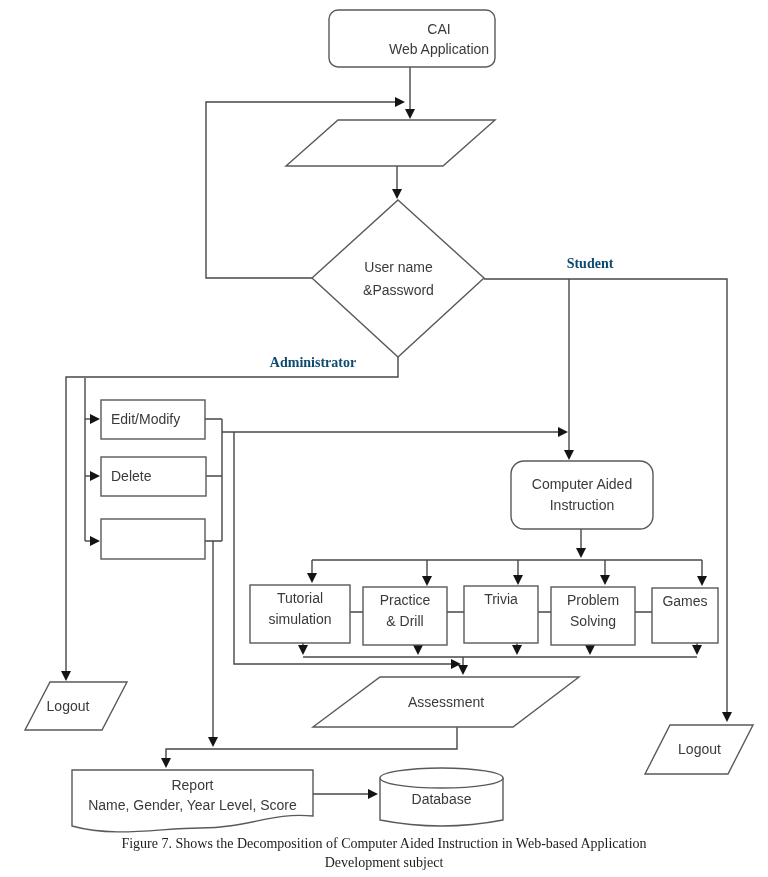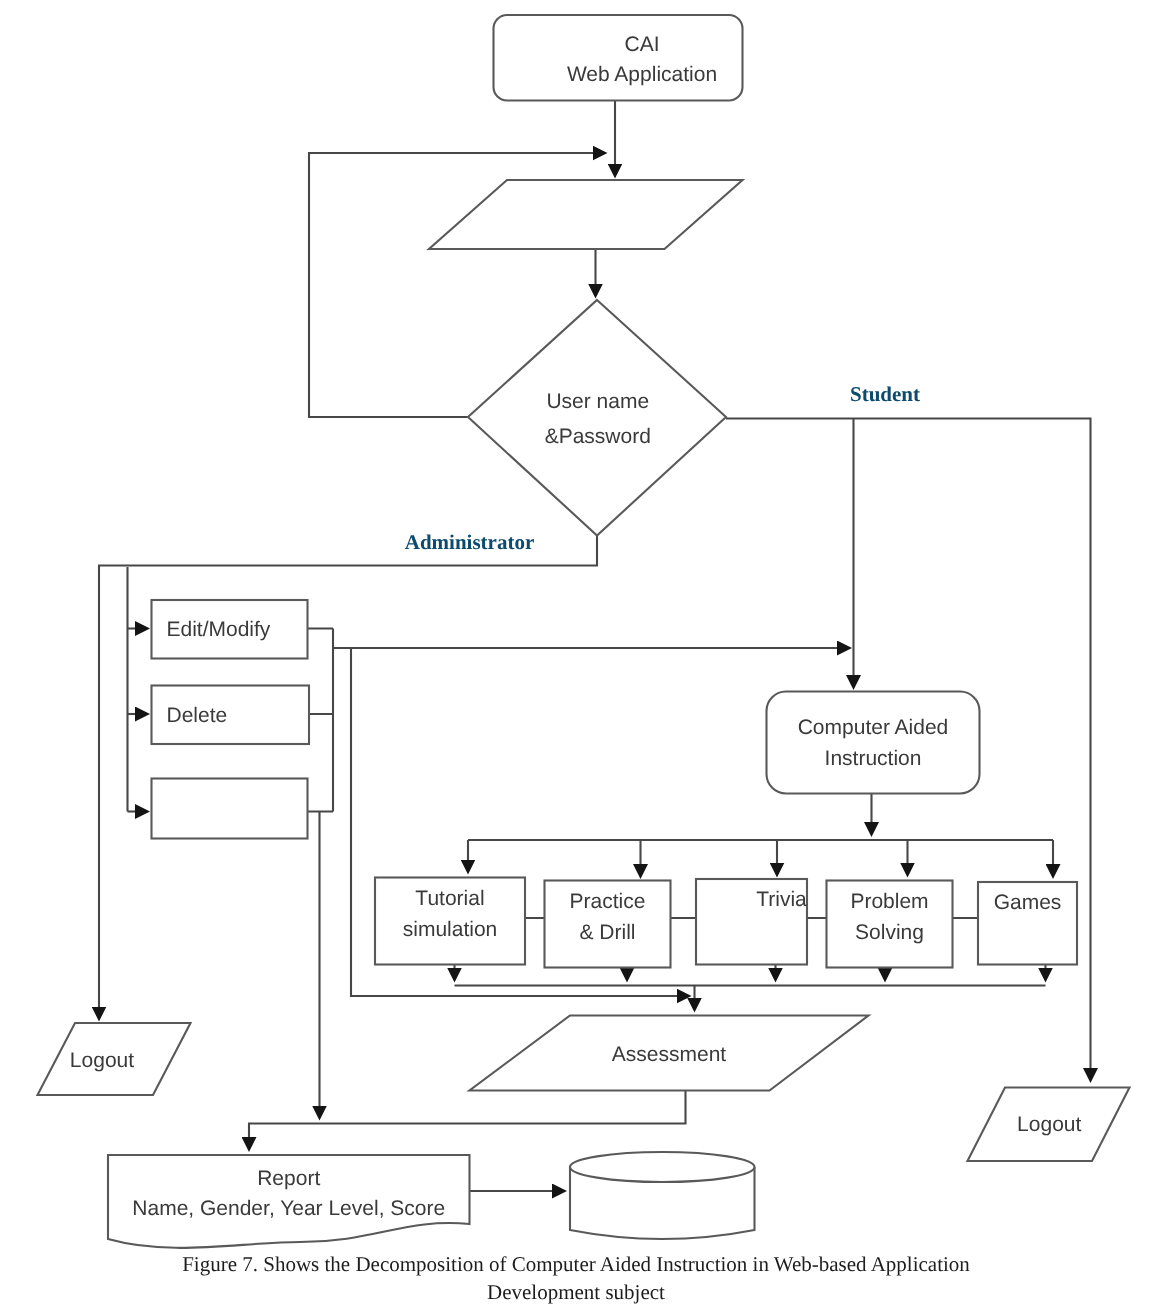--- a/index.html
+++ b/index.html
@@ -120,41 +120,42 @@
       <rect x="652" y="588" width="66" height="55"></rect>
       <polygon points="380,677 579,677 513,727 313,727"></polygon>
       <polygon points="50,682 127,682 102,730 25,730"></polygon>
       <polygon points="670,725 753,725 728,774 645,774"></polygon>
       <path d="M72,770 L313,770 L313,816 C270,812 250,828 200,828 C160,828 115,838 72,826 Z"></path>
       <path d="M380,778 V820 Q441.5,832 503,820 V778"></path>
       <ellipse cx="441.5" cy="778" rx="61.5" ry="10"></ellipse>
     </g>
   </svg>
 
-  <div class="lbl" style="left:334px;top:10px;width:188px;height:57px;line-height:20px">CAI
+  <div class="lbl" style="left:345px;top:10px;width:188px;height:57px;line-height:20px">CAI
 Web Application</div>
   <div class="lbl" style="left:330px;top:243px;width:137px;height:71px;line-height:23px">User name
 &amp;Password</div>
   <div class="lbl la" style="left:101px;top:400px;width:104px;height:39px">Edit/Modify</div>
   <div class="lbl la" style="left:101px;top:457px;width:105px;height:39px">Delete</div>
   <div class="lbl" style="left:511px;top:461px;width:142px;height:68px">Computer Aided
 Instruction</div>
   <div class="lbl ta" style="left:250px;top:585px;width:100px;height:58px">Tutorial
 simulation</div>
   <div class="lbl ta" style="left:363px;top:587px;width:84px;height:58px">Practice
 &amp; Drill</div>
-  <div class="lbl ta" style="left:484px;top:586px;width:74px;height:57px">Trivia</div>
+  <div class="lbl ta" style="left:464px;top:586px;width:74px;height:57px">Trivia</div>
   <div class="lbl ta" style="left:551px;top:587px;width:84px;height:58px">Problem
 Solving</div>
   <div class="lbl ta" style="left:652px;top:588px;width:66px;height:55px">Games</div>
   <div class="lbl" style="left:313px;top:677px;width:266px;height:50px">Assessment</div>
   <div class="lbl" style="left:18px;top:682px;width:100px;height:48px">Logout</div>
   <div class="lbl" style="left:646px;top:725px;width:107px;height:49px">Logout</div>
   <div class="lbl ta" style="left:72px;top:754px;width:241px;height:50px;padding-top:21px;line-height:20px">Report
 Name, Gender, Year Level, Score</div>
+  <div class="lbl" style="left:380px;top:779px;width:123px;height:40px">Database</div>
 
   <div class="branch" style="left:540px;top:256px;width:100px">Student</div>
   <div class="branch" style="left:253px;top:355px;width:120px">Administrator</div>
 
   <div class="caption">Figure 7. Shows the Decomposition of Computer Aided Instruction in Web-based Application
 Development subject</div>
 
 </div>
 
 </body></html>

